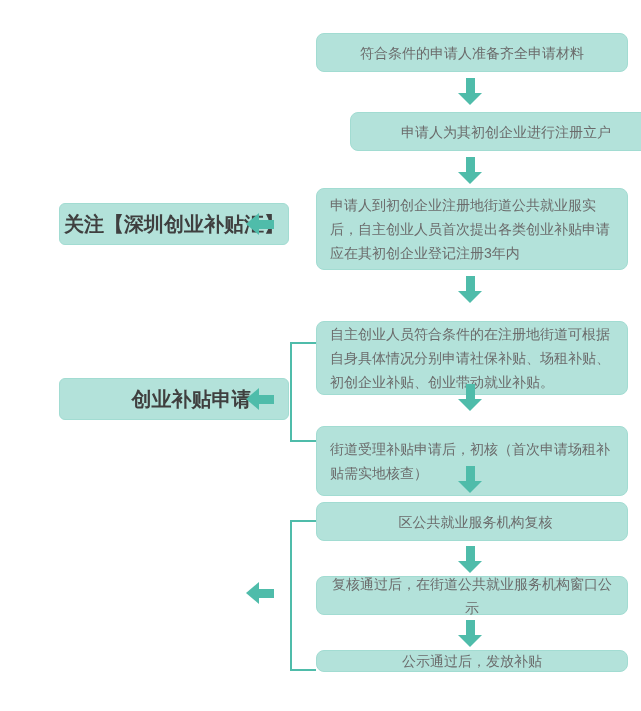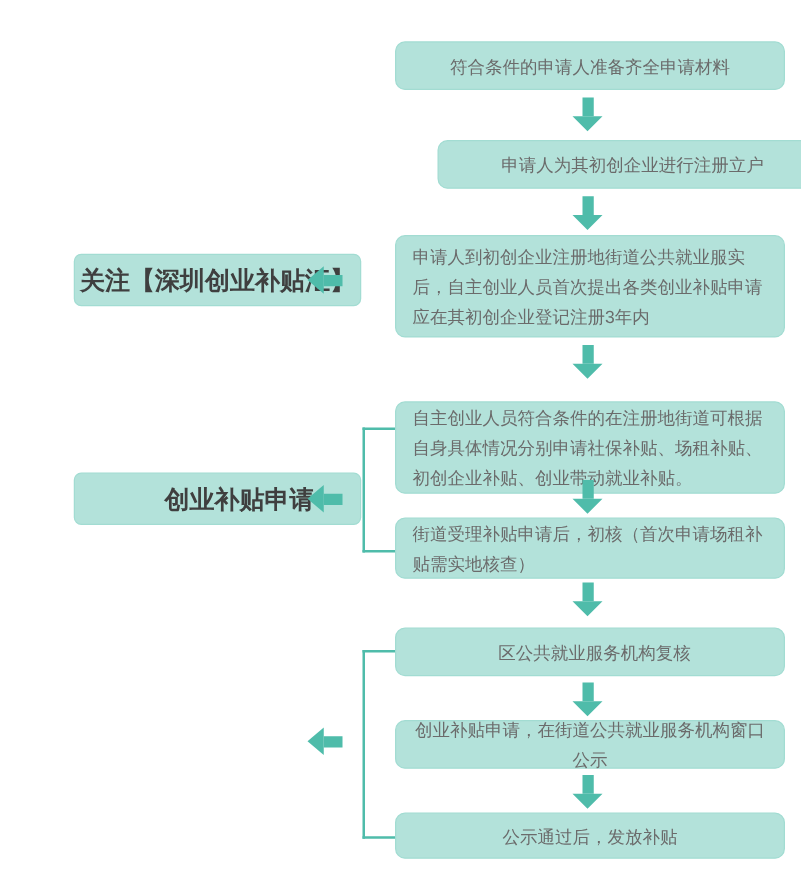--- a/index.html
+++ b/index.html
@@ -107,42 +107,42 @@
       <div class="head"></div>
   </div>
 
   <div class="step multiline" style="top:321px; height:74px;">自主创业人员符合条件的在注册地街道可根据自身具体情况分别申请社保补贴、场租补贴、初创企业补贴、创业带动就业补贴。</div>
 
   <div class="darrow" style="top:384px;">
     <div class="stem"></div>
       <div class="head"></div>
   </div>
 
-  <div class="step multiline" style="top:414px; height:49px;">街道受理补贴申请后，初核（首次申请场租补贴需实地核查）</div>
+  <div class="step multiline" style="top:426px; height:70px;">街道受理补贴申请后，初核（首次申请场租补贴需实地核查）</div>
 
   <div class="darrow" style="top:466px;">
     <div class="stem"></div>
       <div class="head"></div>
   </div>
 
   <div class="step" style="top:502px; height:39px;padding-left:20px;">区公共就业服务机构复核</div>
 
   <div class="darrow" style="top:546px;">
     <div class="stem"></div>
       <div class="head"></div>
   </div>
 
-  <div class="step" style="top:576px; height:39px;">创业补贴申请，在街道公共就业服务机构窗口公示</div>
+  <div class="step" style="top:576px; height:39px;">复核通过后，在街道公共就业服务机构窗口公示</div>
 
   <div class="darrow" style="top:620px;">
     <div class="stem"></div>
       <div class="head"></div>
   </div>
 
-  <div class="step" style="top:650px; height:37px;">公示通过后，发放补贴</div>
+  <div class="step" style="top:650px; height:22px;">公示通过后，发放补贴</div>
 
   <div class="side-label" style="top:203px;">关注【深圳创业补贴汇】</div>
   <div class="side-label" style="top:378px;padding-left:35px;">创业补贴申请</div>
 
   <div class="larrow" style="top:213px;">
     <div class="head"></div>
       <div class="stem"></div>
   </div>
   <div class="larrow" style="top:388px;">
     <div class="head"></div>

